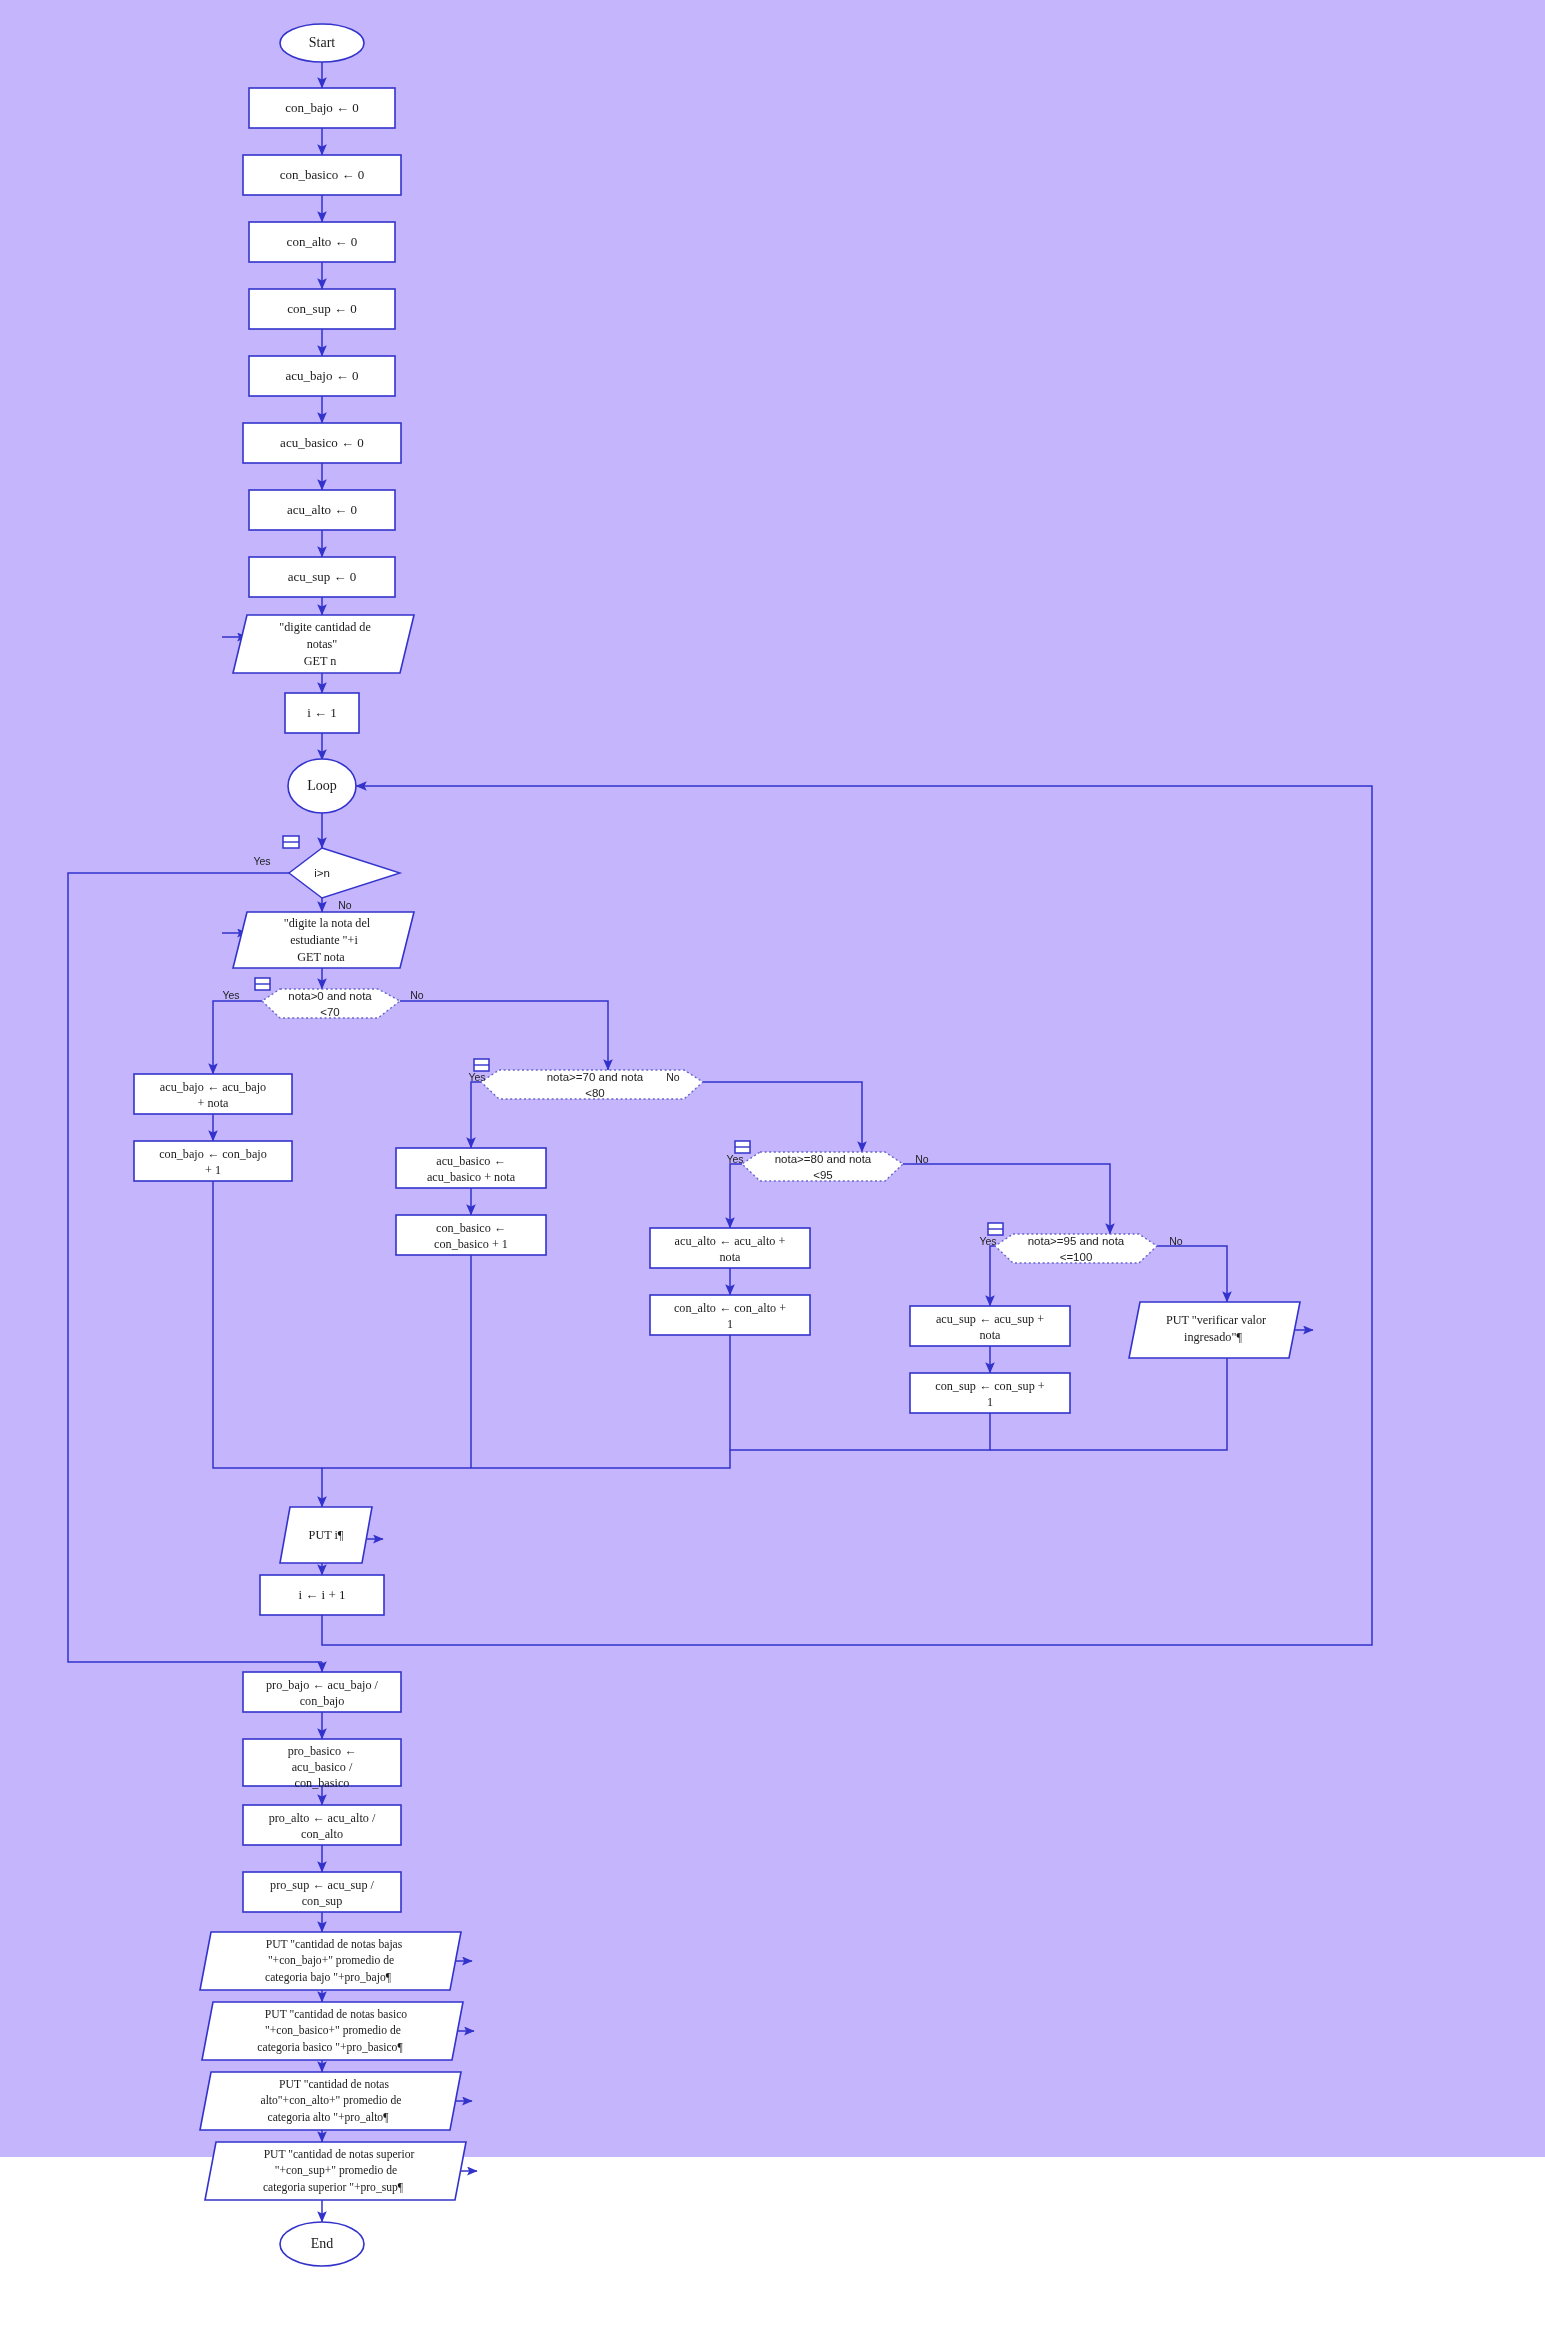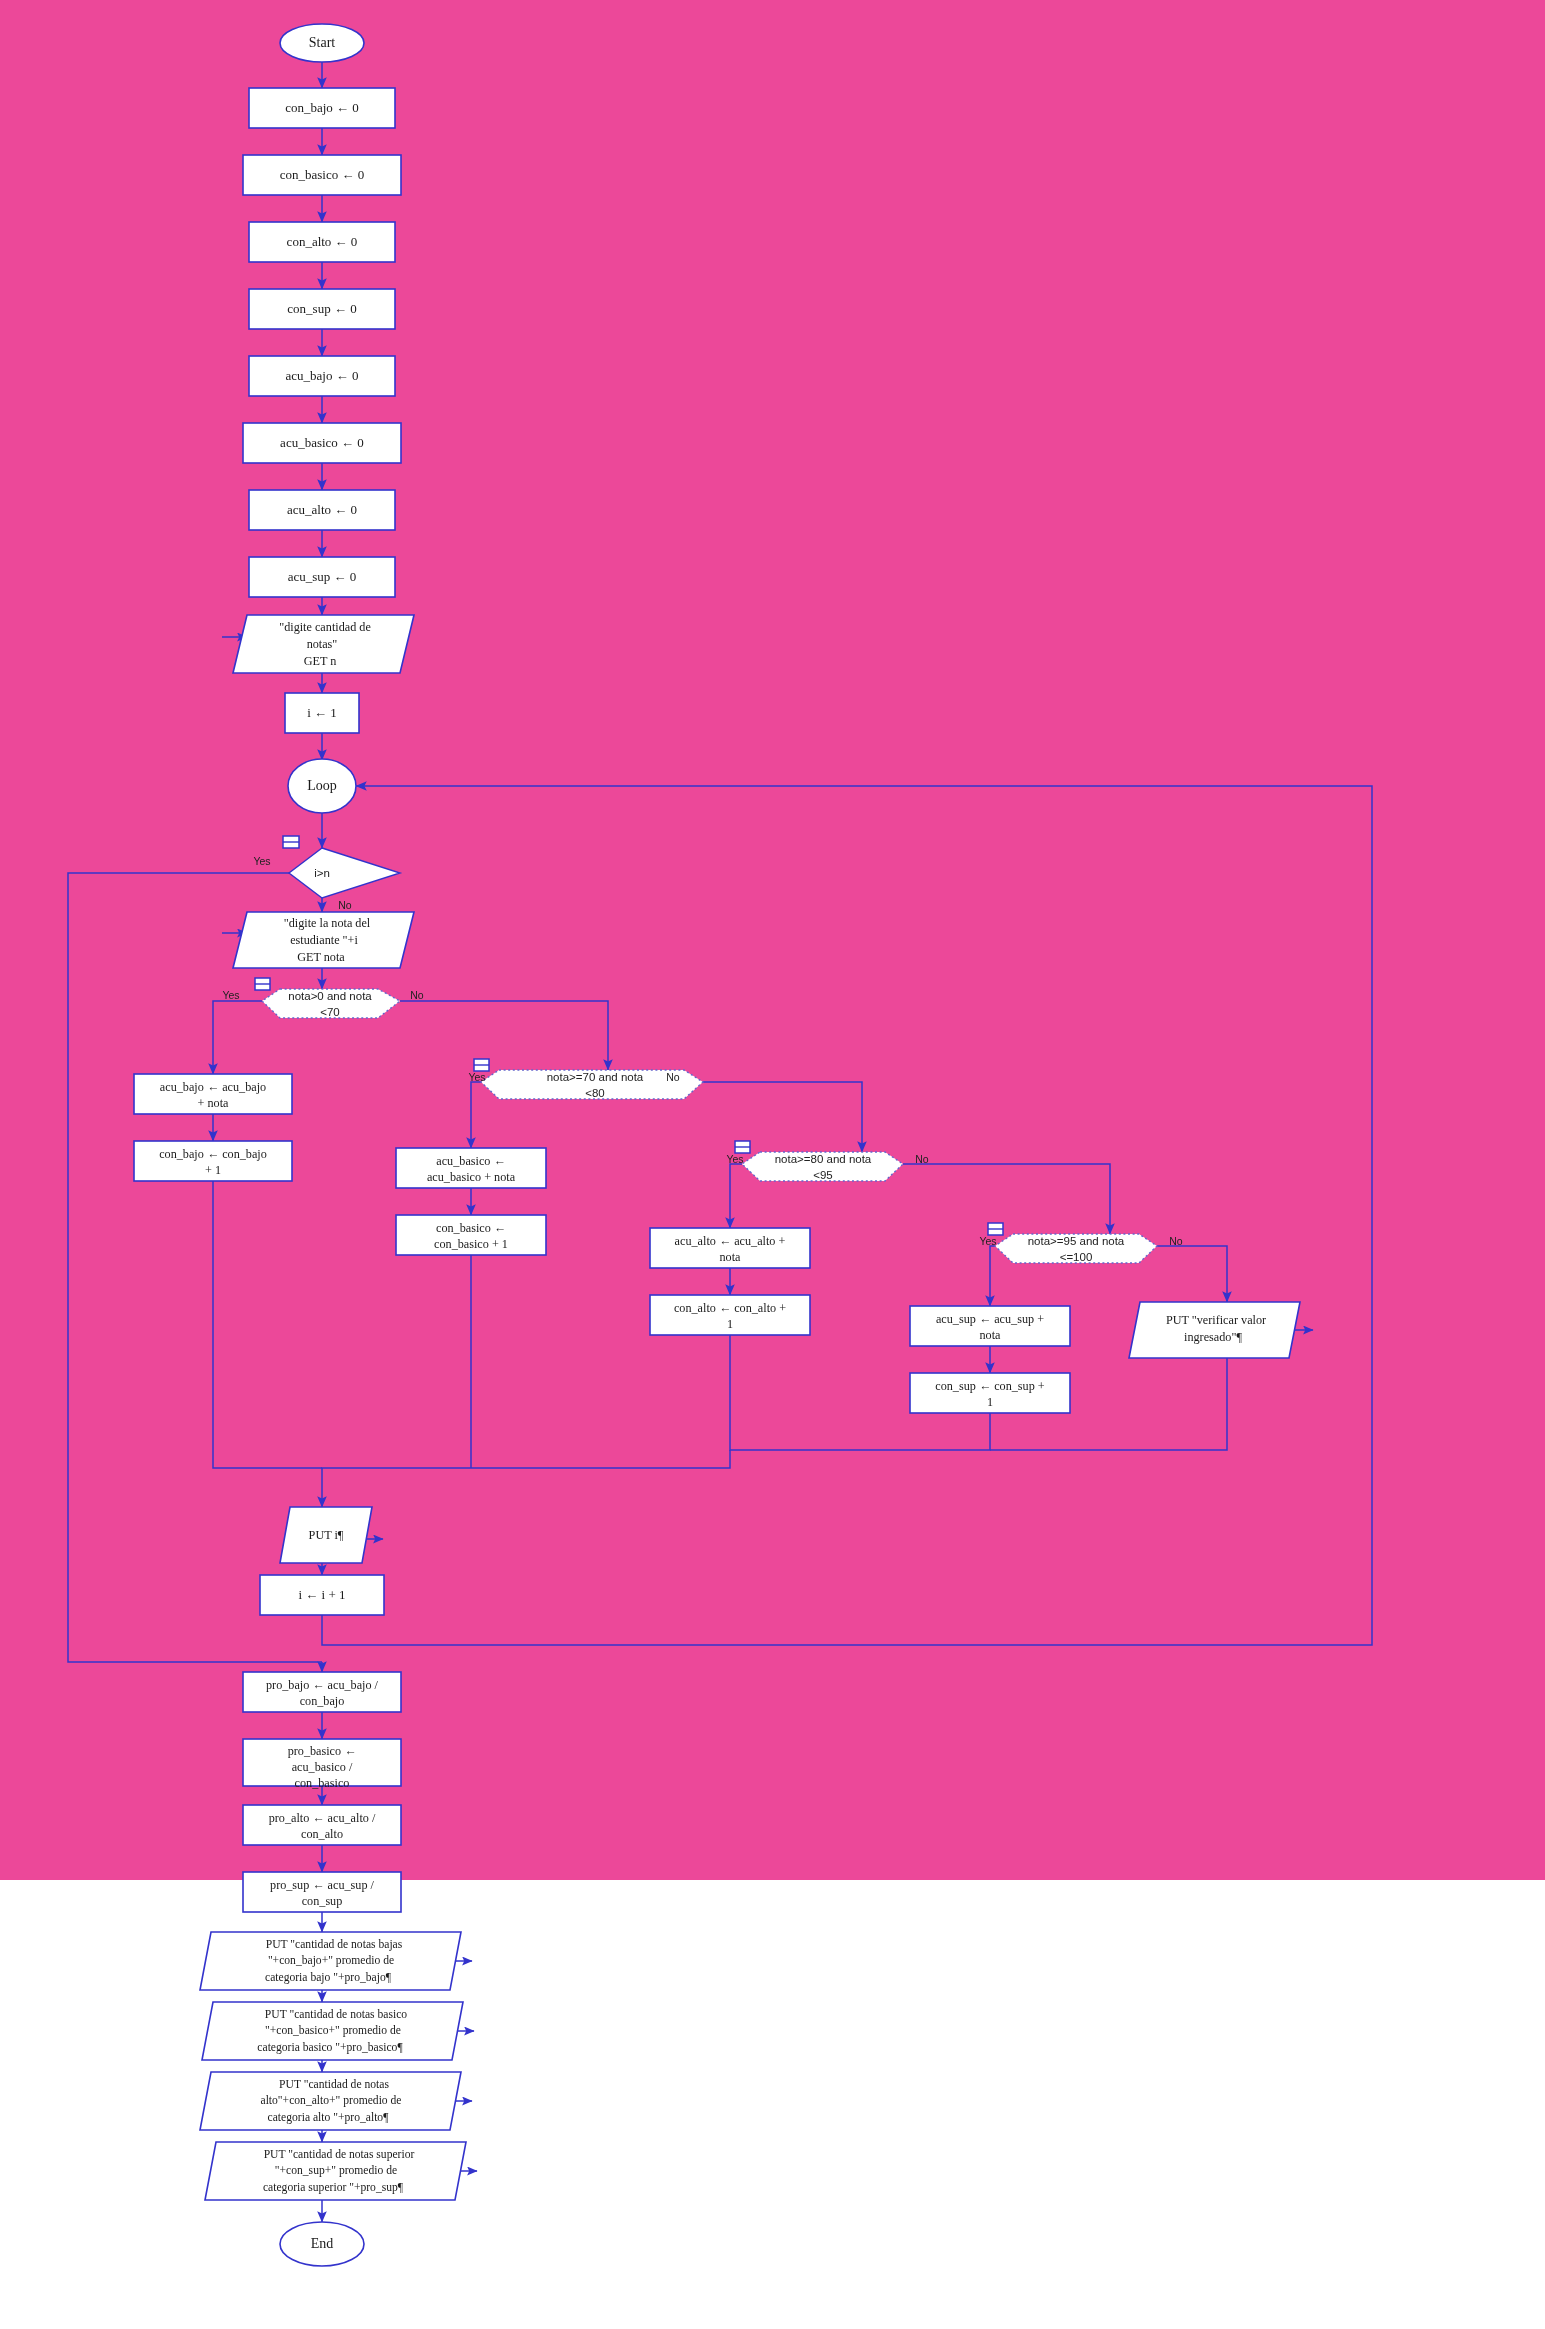--- a/index.html
+++ b/index.html
@@ -9,22 +9,22 @@
   }
   body {
     width: 1545px;
     height: 2329px;
     font-family: "Liberation Serif", serif;
     overflow: hidden;
   }
   #flowchart-root {
     position: relative;
     width: 1545px;
-    height: 1880px;
-    background: #ec4899;
+    height: 2157px;
+    background: #c4b5fd;
   }
   svg.fc {
     display: block;
     width: 1545px;
     height: 2329px;
   }
   .shape-stroke {
     fill: #ffffff;
     stroke: #3333cc;
     stroke-width: 1.6;

